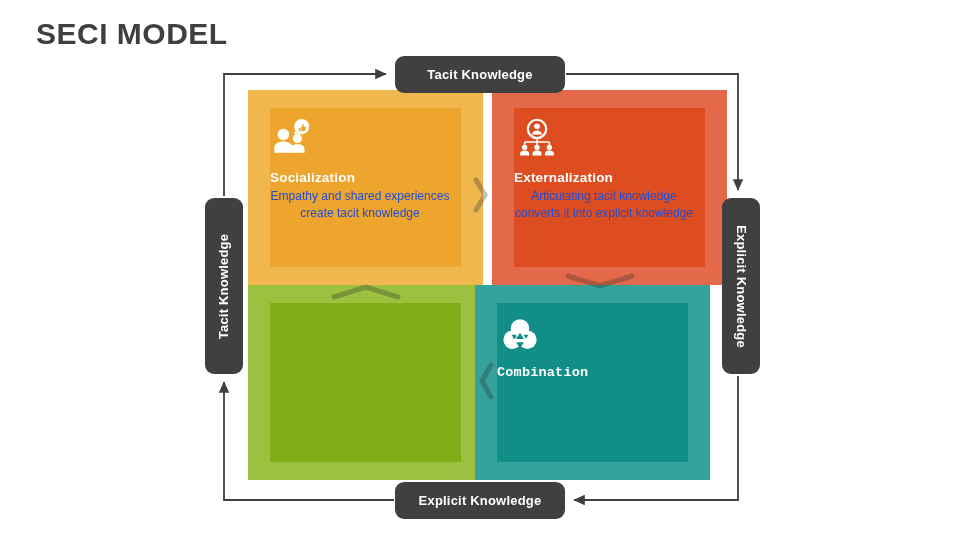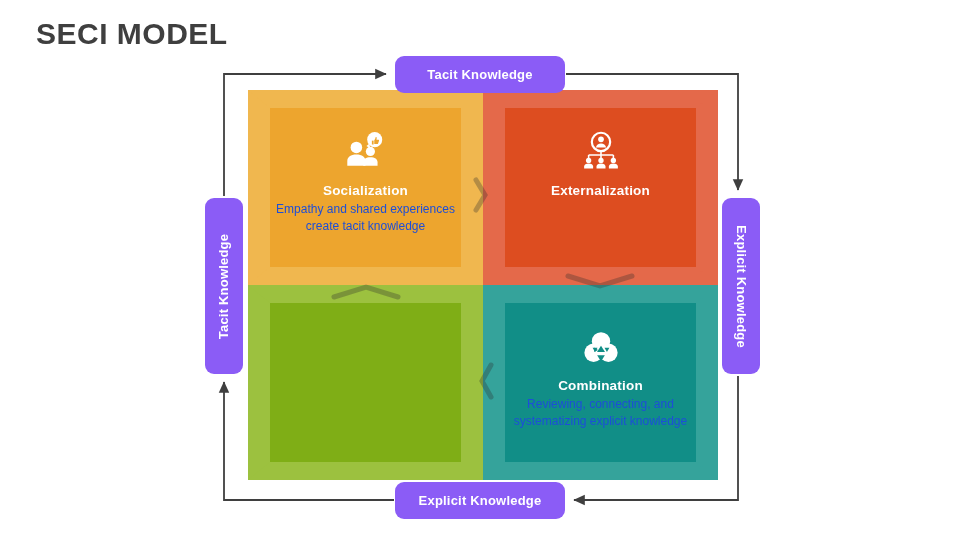--- a/index.html
+++ b/index.html
@@ -59,29 +59,29 @@
   }
   .quad .frame {
     position: absolute;
     left: 0; top: 0; right: 0; bottom: 0;
   }
   .quad .inner {
     position: absolute;
     left: 22px; right: 22px; top: 18px; bottom: 18px;
     display: flex;
     flex-direction: column;
-    align-items: center;
+    align-items: flex-start;
     justify-content: flex-start;
-    padding-top: 21px;
+    padding-top: 8px;
     box-sizing: border-box;
   }
   .q-tl { left: 0;   top: 0; }
-  .q-tr { left: 235px; top: 0; text-decoration: underline; }
+  .q-tr { left: 244px; top: 0; text-decoration: underline; }
   .q-bl { left: 0;   top: 195px; }
-  .q-br { left: 235px; top: 195px; }
+  .q-br { left: 227px; top: 195px; font-family: Liberation Mono, monospace; }
 
   .icon-wrap {
     width: 46px;
     height: 46px;
     margin-bottom: 8px;
     display: flex;
     align-items: center;
     justify-content: center;
   }
   .q-title {
@@ -96,21 +96,21 @@
     color: #1d4ed8;
     font-size: 12px;
     text-align: center;
     line-height: 1.42;
     max-width: 180px;
   }
 
   
   .lbl {
     position: absolute;
-    background: #8b5cf6;
+    background: #404040;
     color: #ffffff;
     border-radius: 9px;
     font-size: 13px;
     font-weight: bold;
     display: flex;
     align-items: center;
     justify-content: center;
     box-sizing: border-box;
     letter-spacing: 0.2px;
   }
@@ -212,20 +212,21 @@
 
             <circle cx="10.5" cy="33.2" r="2.9" fill="#ffffff"></circle>
             <path d="M5.6,42 v-2.1 c0,-2.2 2.1,-3.4 4.9,-3.4 c2.8,0 4.9,1.2 4.9,3.4 V42 z" fill="#ffffff"></path>
             <circle cx="24" cy="33.2" r="2.9" fill="#ffffff"></circle>
             <path d="M19.1,42 v-2.1 c0,-2.2 2.1,-3.4 4.9,-3.4 c2.8,0 4.9,1.2 4.9,3.4 V42 z" fill="#ffffff"></path>
             <circle cx="37.5" cy="33.2" r="2.9" fill="#ffffff"></circle>
             <path d="M32.6,42 v-2.1 c0,-2.2 2.1,-3.4 4.9,-3.4 c2.8,0 4.9,1.2 4.9,3.4 V42 z" fill="#ffffff"></path>
           </svg>
         </div>
         <div class="q-title">Externalization</div>
+        <div class="q-desc">Articulating tacit knowledge converts it into explicit knowledge</div>
       </div>
     </div>
 
     <div class="quad q-bl">
       <svg class="frame" viewBox="0 0 235 195" preserveAspectRatio="none">
         <rect x="0" y="0" width="235" height="195" fill="#9cc13f"></rect>
         <polygon points="22,18 213,18 213,177 22,177" fill="#7fae16"></polygon>
         <polygon points="0,0 22,18 22,177 0,195" fill="#9cc13f"></polygon>
       </svg>
     </div>
@@ -247,21 +248,20 @@
             <g fill="#118e87">
               <path d="M24,22.5 l4.6,7.2 h-9.2 z"></path>
               <path d="M19.5,25.5 l-4.2,2.2 l-0.2,-5.0 z" transform="translate(1,2)"></path>
               <path d="M24,40.5 l-4.4,-7.0 h8.8 z"></path>
               <path d="M17.2,24.4 l2.8,4.8 l-5.6,0 z" transform="rotate(180 17.2,27)"></path>
               <path d="M30.8,24.4 l2.8,4.8 l-5.6,0 z" transform="rotate(180 30.8,27)"></path>
             </g>
           </svg>
         </div>
         <div class="q-title">Combination</div>
-        <div class="q-desc">Reviewing, connecting, and systematizing explicit knowledge</div>
       </div>
     </div>
 
     <svg style="position:absolute;left:0;top:0;width:470px;height:390px;pointer-events:none;" viewBox="0 0 470 390">
       <g fill="none" stroke="#2a2a2a" stroke-opacity="0.30" stroke-width="5" stroke-linecap="round">
         <path d="M 228,90 L 237,105 L 228,120"></path>
         <path d="M 320,186 L 352,196 L 384,186"></path>
         <path d="M 243,275 L 234,291 L 243,307"></path>
         <path d="M 86,207 L 118,197 L 150,207"></path>
       </g>

